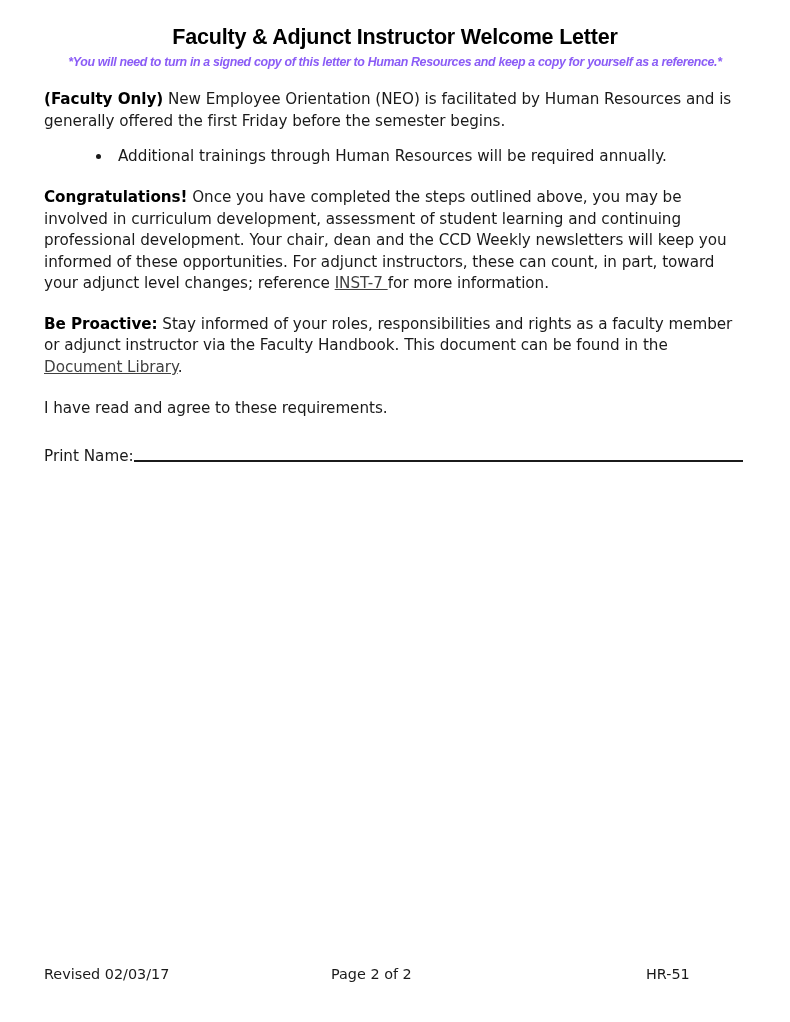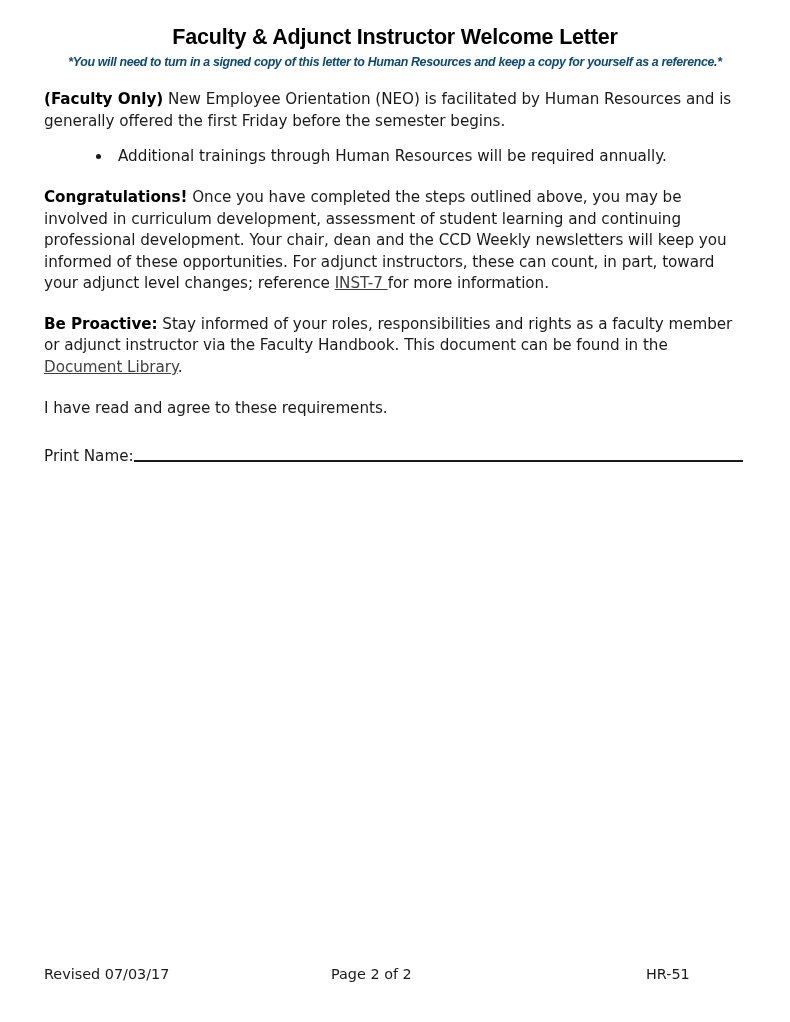--- a/index.html
+++ b/index.html
@@ -36,21 +36,21 @@
     line-height: 1.1;
   }
   .doc-subtitle {
     margin: 6px 0 15px 0;
     text-align: center;
     font-family: "Liberation Sans", "DejaVu Sans", sans-serif;
     font-weight: bold;
     font-style: italic;
     font-size: 12.4px;
     letter-spacing: -0.35px;
-    color: #0c4a6e;
+    color: #8b5cf6;
     line-height: 1.1;
   }
 
   
   .para {
     margin: 0;
     font-size: 15.2px;
     line-height: 1.42;
     color: #1a1a1a;
     letter-spacing: -0.05px;
@@ -166,18 +166,18 @@
         <span class="sig-label">Print Name:</span>
         <span class="rule print-rule"></span>
       </div>
 
 
     </div>
 
   </div>
 
   <div class="footer">
-    <span class="f-revised">Revised 07/03/17</span>
+    <span class="f-revised">Revised 02/03/17</span>
     <span class="f-page">Page 2 of 2</span>
     <span class="f-code">HR-51</span>
   </div>
 
 </div>
 
 </body></html>

